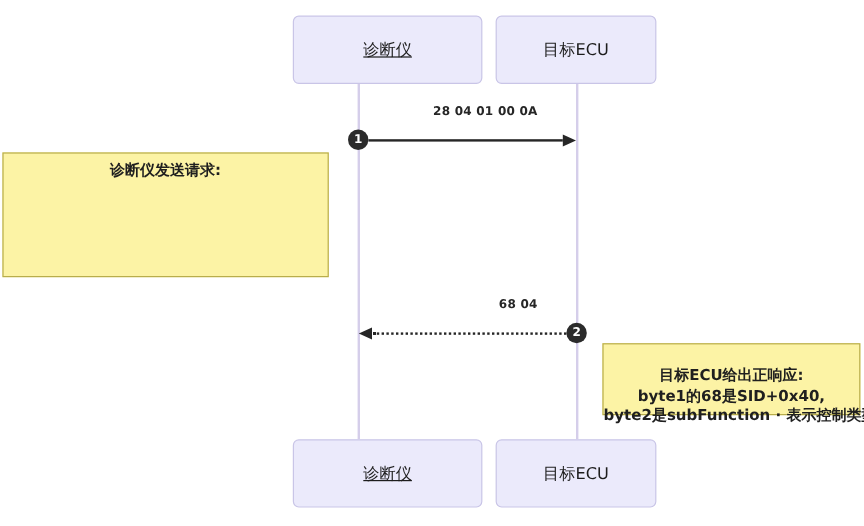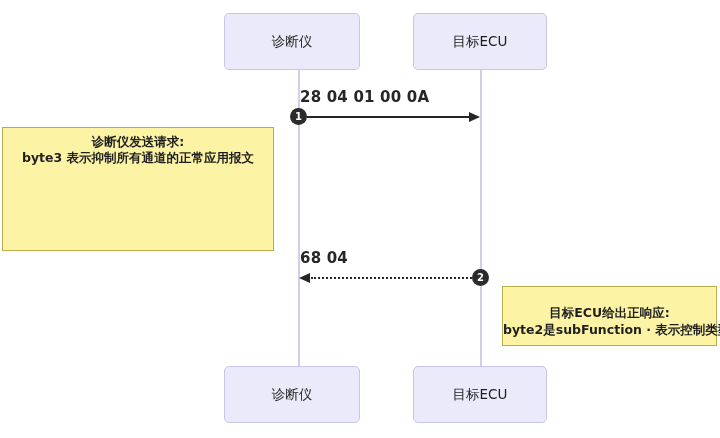--- a/index.html
+++ b/index.html
@@ -20,43 +20,43 @@
     height: 57px;
     background: #ebeafb;
     border: 1px solid #c9c5e7;
     border-radius: 5px;
     display: flex;
     align-items: center;
     justify-content: center;
     font-size: 13.5px;
     color: #1d1d1d;
   }
-  .actor-left  { left: 224px; width: 136px; }
+  .actor-left  { left: 244px; width: 158px; text-decoration: underline; }
   .actor-right { left: 413px; width: 134px; }
   .actor-top    { top: 13px; }
   .actor-bottom { top: 366px; }
 
   
   .lifeline {
     position: absolute;
     top: 70px;
     width: 2px;
     height: 296px;
     background: #d5ceea;
   }
   .lifeline-left  { left: 298px; }
   .lifeline-right { left: 480px; }
 
   
   .msg-label {
     position: absolute;
     left: 300px;
     width: 148px;
-    text-align: left;
-    font-size: 15px;
+    text-align: right;
+    font-size: 10px;
     font-weight: bold;
     color: #262626;
     letter-spacing: 0.2px;
   }
   .msg1-label { top: 88px; }
   .msg2-label { top: 249px; }
 
   
   .msg-line { position: absolute; height: 0; }
   .msg1-line {
@@ -106,21 +106,21 @@
     background: #fcf3a5;
     border: 1px solid #b8ad4b;
     color: #1f1f1f;
     font-size: 12.5px;
     font-weight: 600;
     text-align: center;
     line-height: 16px;
   }
   .note-request {
     left: 2px; top: 127px;
-    width: 272px; height: 124px;
+    width: 272px; height: 104px;
     padding-top: 6px;
   }
   .note-response {
     left: 502px; top: 286px;
     width: 215px; height: 60px;
     padding-top: 18px;
     line-height: 16.5px;
   }
   .note-line { white-space: nowrap; }
 </style>
@@ -144,25 +144,25 @@
   <div class="arrowhead arrowhead-right"></div>
   <div class="seq-circle circle-1">1</div>
 
   <div class="msg-label msg2-label">68 04</div>
   <div class="msg-line msg2-line"></div>
   <div class="arrowhead arrowhead-left"></div>
   <div class="seq-circle circle-2">2</div>
 
   <div class="note note-request">
     <div class="note-line">诊断仪发送请求:</div>
-    <div class="note-line">byte3 表示抑制所有通道的正常应用报文</div>
   </div>
 
   <div class="note note-response">
     <div class="note-line">目标ECU给出正响应:</div>
+    <div class="note-line">byte1的68是SID+0x40,</div>
     <div class="note-line">byte2是subFunction · 表示控制类型</div>
   </div>
 
   <div class="actor-box actor-left actor-bottom">
     <span>诊断仪</span>
   </div>
   <div class="actor-box actor-right actor-bottom">
     <span>目标ECU</span>
   </div>
 

